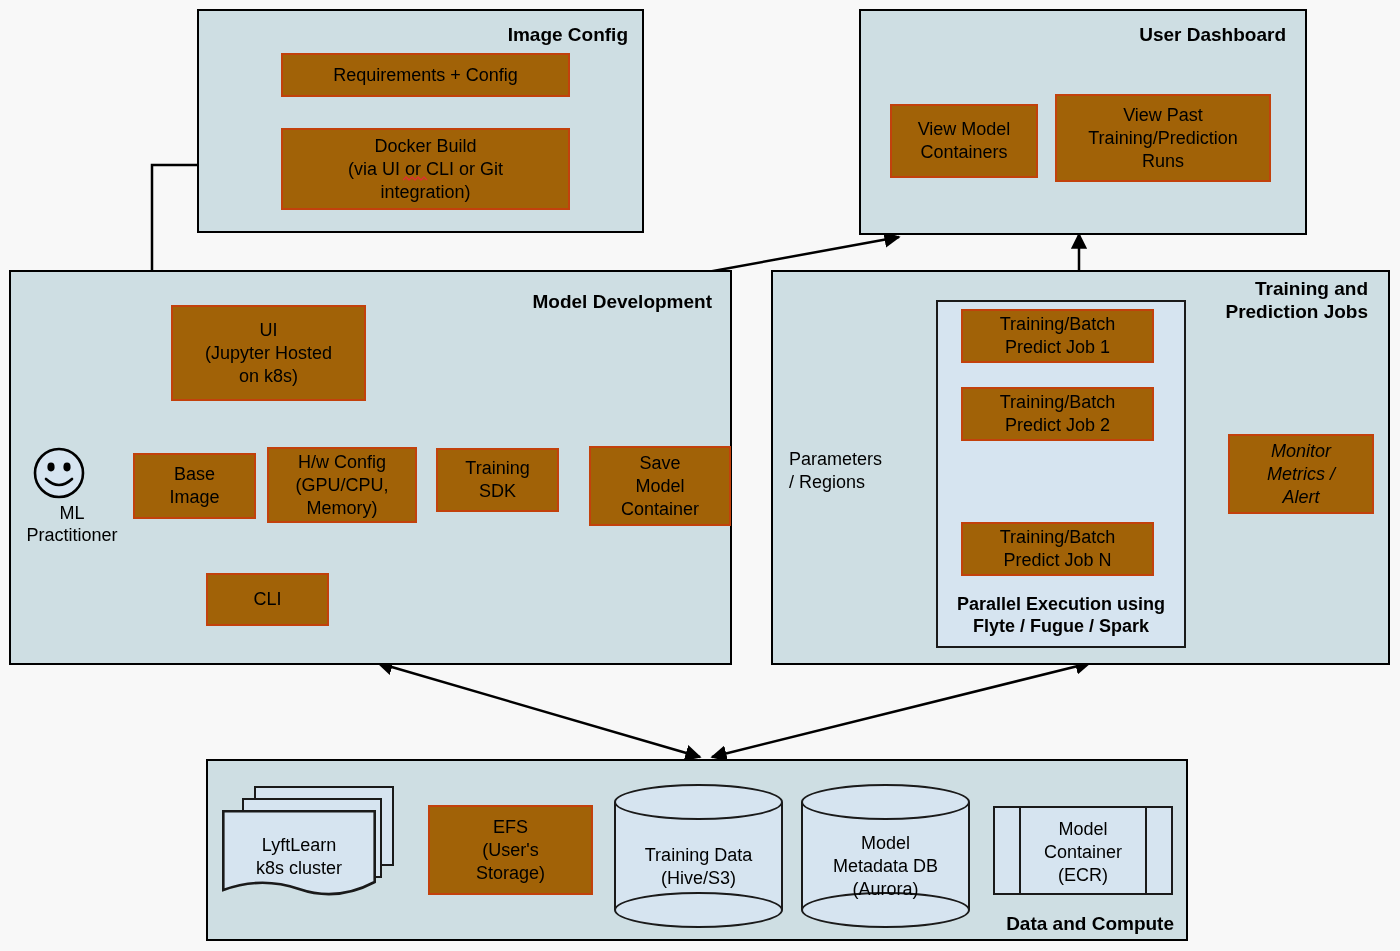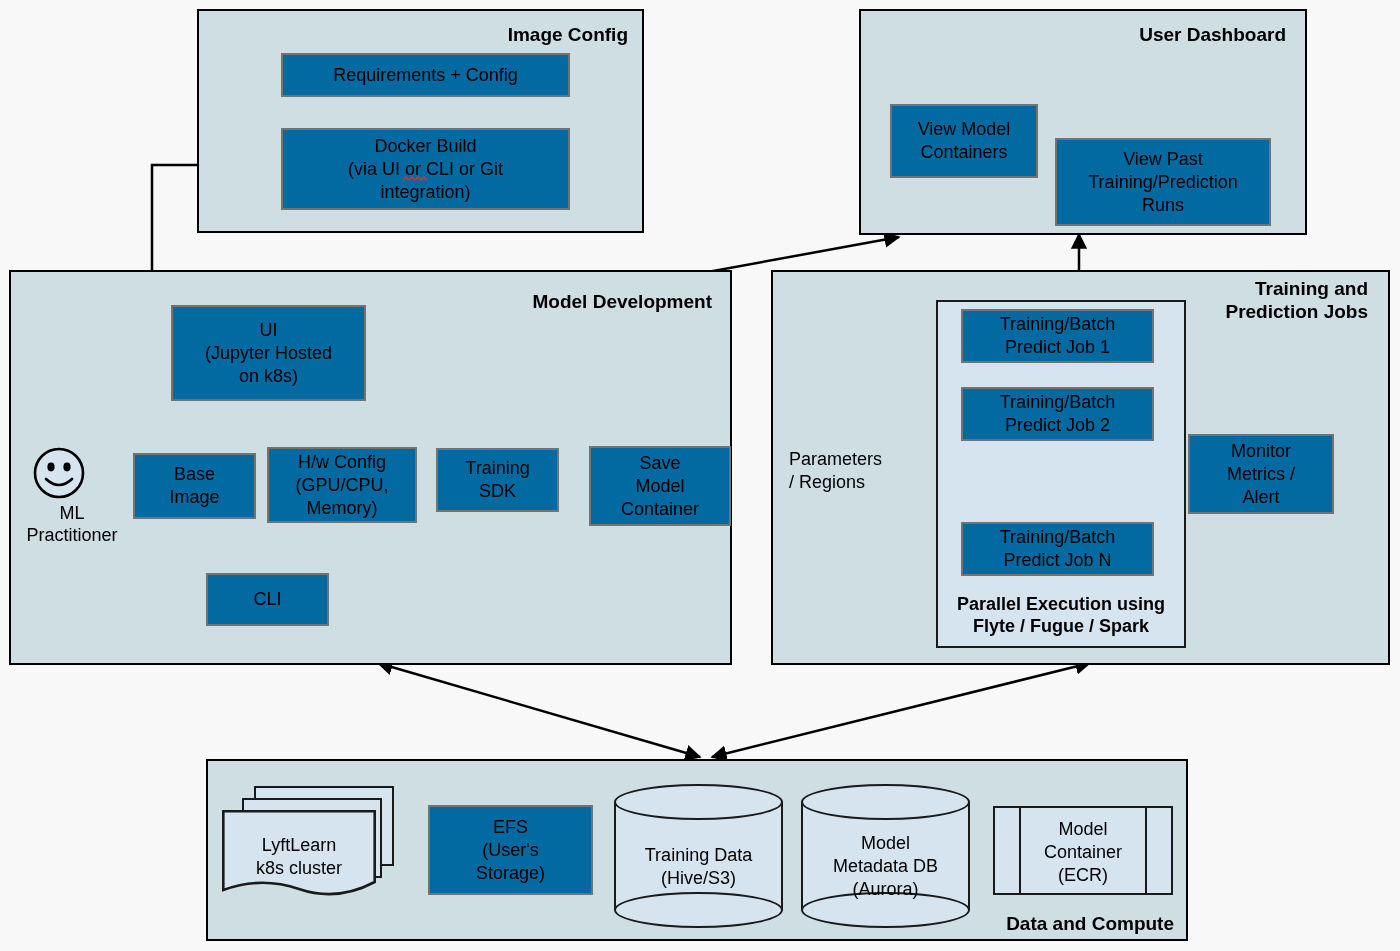--- a/index.html
+++ b/index.html
@@ -29,22 +29,22 @@
     color: #000;
     font-size: 19px;
     line-height: 23px;
     text-align: right;
     white-space: pre-line;
   }
 
   
   .node {
     position: absolute;
-    background: #0369a1;
-    border: 2px solid #737373;
+    background: #a16207;
+    border: 2px solid #c2410c;
     box-sizing: border-box;
     display: flex;
     align-items: center;
     justify-content: center;
     text-align: center;
     font-size: 18px;
     line-height: 23px;
     color: #000;
     white-space: pre-line;
     padding: 2px 4px;
@@ -242,21 +242,21 @@
     <path d="M0 4 L3 1 L6 4 L9 1 L12 4 L15 1 L18 4 L21 1 L24 4" stroke="#e03030" stroke-width="1.4" fill="none"></path>
   </svg>
 
   <div class="group" style="left:859px; top:9px; width:448px; height:226px;">
   </div>
   <div class="group-title" style="left:1030px; top:23px; width:256px;">User Dashboard</div>
 
   <div class="node" style="left:890px; top:104px; width:148px; height:74px;">View Model
 Containers</div>
 
-  <div class="node" style="left:1055px; top:94px; width:216px; height:88px;margin-top:44px;">View Past
+  <div class="node" style="left:1055px; top:94px; width:216px; height:88px;">View Past
 Training/Prediction
 Runs</div>
 
   <div class="group" style="left:9px; top:270px; width:723px; height:395px;">
   </div>
   <div class="group-title" style="left:440px; top:290px; width:272px;">Model Development</div>
 
   <div class="actor" style="left:32px; top:446px; width:54px; height:54px;">
     <svg width="54" height="54" viewBox="0 0 54 54">
       <circle cx="27" cy="27" r="24" fill="#d6e4f0" stroke="#000" stroke-width="2.6"></circle>
@@ -304,21 +304,21 @@
 
   <div class="node" style="left:961px; top:387px; width:193px; height:54px;">Training/Batch
 Predict Job 2</div>
 
   <div class="node" style="left:961px; top:522px; width:193px; height:54px;">Training/Batch
 Predict Job N</div>
 
   <div class="subgroup-caption" style="left:936px; top:593px; width:250px;">Parallel Execution using
 Flyte / Fugue / Spark</div>
 
-  <div class="node" style="left:1188px; top:434px; width:146px; height:80px;">Monitor
+  <div class="node" style="left:1228px; top:434px; width:146px; height:80px;font-style:italic;">Monitor
 Metrics /
 Alert</div>
 
   <div class="group" style="left:206px; top:759px; width:982px; height:182px;">
   </div>
   <div class="group-title" style="left:920px; top:912px; width:254px;">Data and Compute</div>
 
   <div class="multidoc" style="left:222px; top:786px; width:176px; height:112px;">
     <div class="sheet" style="left:32px; top:0px; width:140px; height:80px;"></div>
     <div class="sheet" style="left:20px; top:12px; width:140px; height:80px;"></div>

